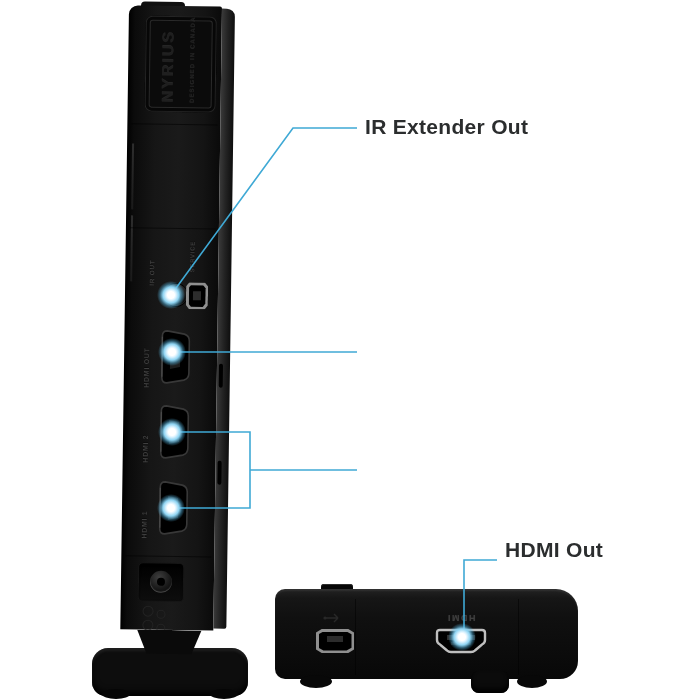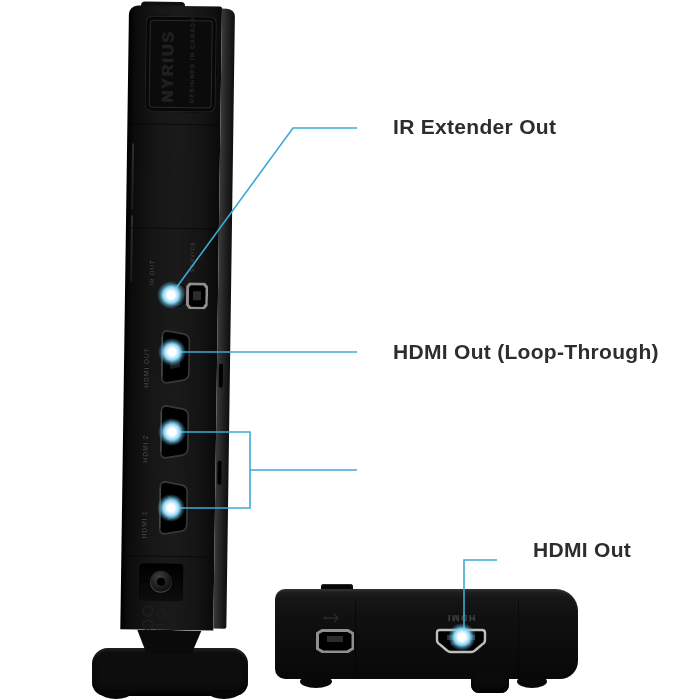--- a/index.html
+++ b/index.html
@@ -2,21 +2,21 @@
 <html><head>
 <meta charset="utf-8">
 <style>
   html,body{margin:0;padding:0;background:#fff;}
   .stage{position:relative;width:700px;height:700px;background:#ffffff;overflow:hidden;
          font-family:"Liberation Sans",sans-serif;}
   .abs{position:absolute;}
 
   
   .callout-label{position:absolute;font-size:21px;font-weight:700;color:#2b2d2e;
-                 letter-spacing:.3px;line-height:24px;white-space:nowrap;margin-left:28px;}
+                 letter-spacing:.3px;line-height:24px;white-space:nowrap;}
 
   
   .dot{position:absolute;width:28px;height:28px;margin:-14px 0 0 -14px;border-radius:50%;z-index:6;
        background:radial-gradient(circle,#ffffff 0 3.5px,#dff4ff 5px,#8fd4f2 8px,
                   rgba(90,190,235,.45) 11px,rgba(90,190,235,0) 14px);}
 
   
   .tx{position:absolute;left:120px;top:6px;width:106px;height:646px;
       transform:rotate(.8deg);transform-origin:50% 100%;z-index:2;}
   .tx-cap{position:absolute;left:12px;top:-4px;width:44px;height:10px;background:#101010;
@@ -213,16 +213,15 @@
     <polyline points="497,560 464,560 464,634" fill="none" stroke="#3fa9d5" stroke-width="1.6"></polyline>
   </svg>
 
   <div class="dot" style="left:171px;top:295px;"></div>
   <div class="dot" style="left:172px;top:352px;"></div>
   <div class="dot" style="left:172px;top:432px;"></div>
   <div class="dot" style="left:171px;top:508px;"></div>
   <div class="dot" style="left:462px;top:637px;"></div>
 
   <div class="callout-label" style="left:365px;top:115px;">IR Extender Out</div>
-  <div class="callout-label" style="left:365px;top:340px;">HDMI Out (Loop-Through)</div>
   <div class="callout-label" style="left:505px;top:538px;">HDMI Out</div>
 
 </div>
 
 </body></html>

